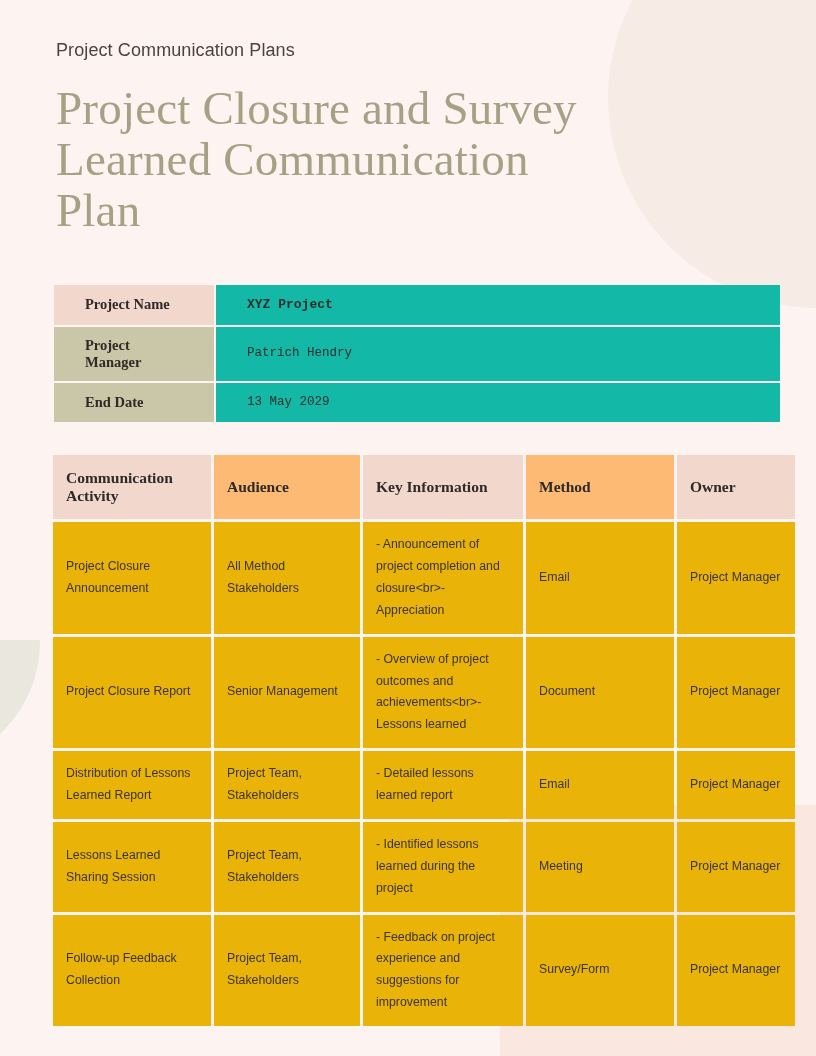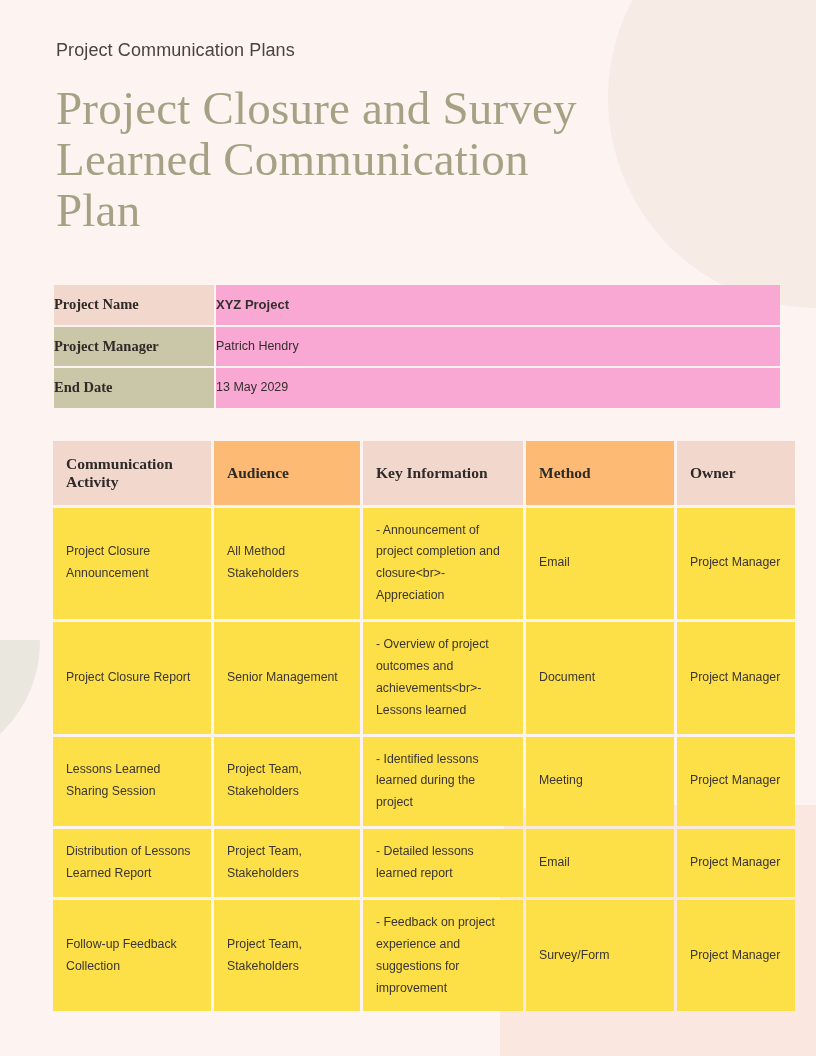--- a/index.html
+++ b/index.html
@@ -74,36 +74,37 @@
   
   #info-table {
     border-collapse: separate;
     border-spacing: 2px 2px;
     width: 730px;
     margin: 0 0 28px -4px;
     table-layout: fixed;
   }
   #info-table td {
     vertical-align: middle;
-    padding: 10px 0;
+    padding: 10px 31px;
   }
   #info-table .label-cell {
     width: 160px;
     font-family: "Liberation Serif", serif;
     font-weight: 700;
     font-size: 14.5px;
     color: #2e2a28;
   }
   #info-table .label-pink  { background: #f2d7cd; }
   #info-table .label-olive { background: #cac6a8; }
   #info-table .value-cell {
-    background: #f9a8d4;
+    background: #14b8a6;
     font-size: 12.5px;
     color: #332f2d;
     line-height: 1.55;
+    font-family: Liberation Mono, monospace;
   }
   #info-table .value-strong { font-weight: 700; font-size: 13px; }
 
   
   #main-table {
     border-collapse: separate;
     border-spacing: 3px 3px;
     width: 734px;
     margin: 0 0 0 -6px;
     table-layout: fixed;
@@ -114,21 +115,21 @@
     font-size: 15.5px;
     color: #2e2a28;
     text-align: left;
     vertical-align: middle;
     padding: 14px 13px;
     height: 32px;
   }
   #main-table th.h-pink  { background: #f2d7cd; }
   #main-table th.h-olive { background: #fdba74; }
   #main-table td {
-    background: #fde047;
+    background: #eab308;
     font-size: 12.3px;
     color: #3a3533;
     line-height: 1.78;
     vertical-align: middle;
     padding: 12px 13px;
   }
   .col-activity { width: 158px; }
   .col-audience { width: 146px; }
   .col-keyinfo  { width: 160px; }
   .col-method   { width: 148px; }
@@ -194,34 +195,34 @@
         <td>Project Manager</td>
       </tr>
       <tr>
         <td>Project Closure Report</td>
         <td>Senior Management</td>
         <td>- Overview of project outcomes and achievements&lt;br&gt;- Lessons learned</td>
         <td>Document</td>
         <td>Project Manager</td>
       </tr>
       <tr>
+        <td>Distribution of Lessons Learned Report</td>
+        <td>Project Team, Stakeholders</td>
+        <td>- Detailed lessons learned report</td>
+        <td>Email</td>
+        <td>Project Manager</td>
+      </tr>
+      <tr>
         <td>Lessons Learned Sharing Session</td>
         <td>Project Team, Stakeholders</td>
         <td>- Identified lessons learned during the project</td>
         <td>Meeting</td>
         <td>Project Manager</td>
       </tr>
       <tr>
-        <td>Distribution of Lessons Learned Report</td>
-        <td>Project Team, Stakeholders</td>
-        <td>- Detailed lessons learned report</td>
-        <td>Email</td>
-        <td>Project Manager</td>
-      </tr>
-      <tr>
         <td>Follow-up Feedback Collection</td>
         <td>Project Team, Stakeholders</td>
         <td>- Feedback on project experience and suggestions for improvement</td>
         <td>Survey/Form</td>
         <td>Project Manager</td>
       </tr>
     </tbody>
   </table>
 
 </div>

